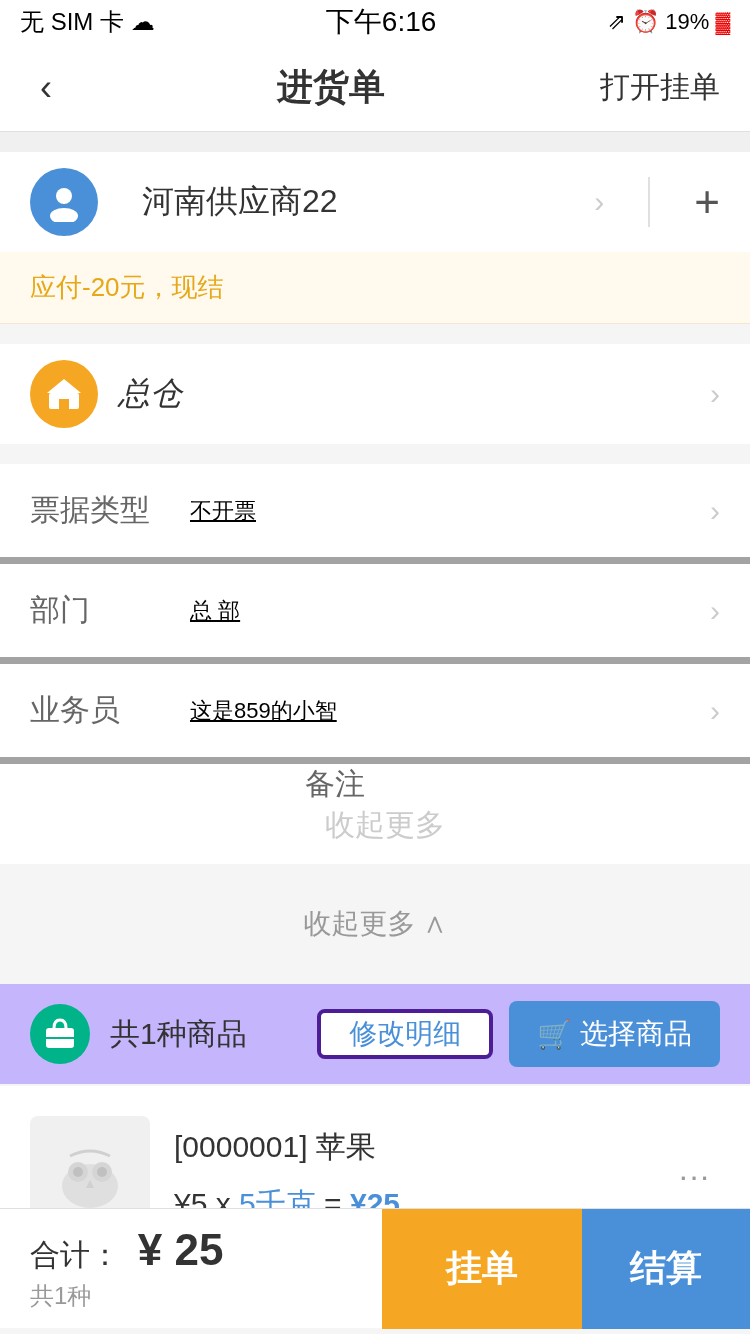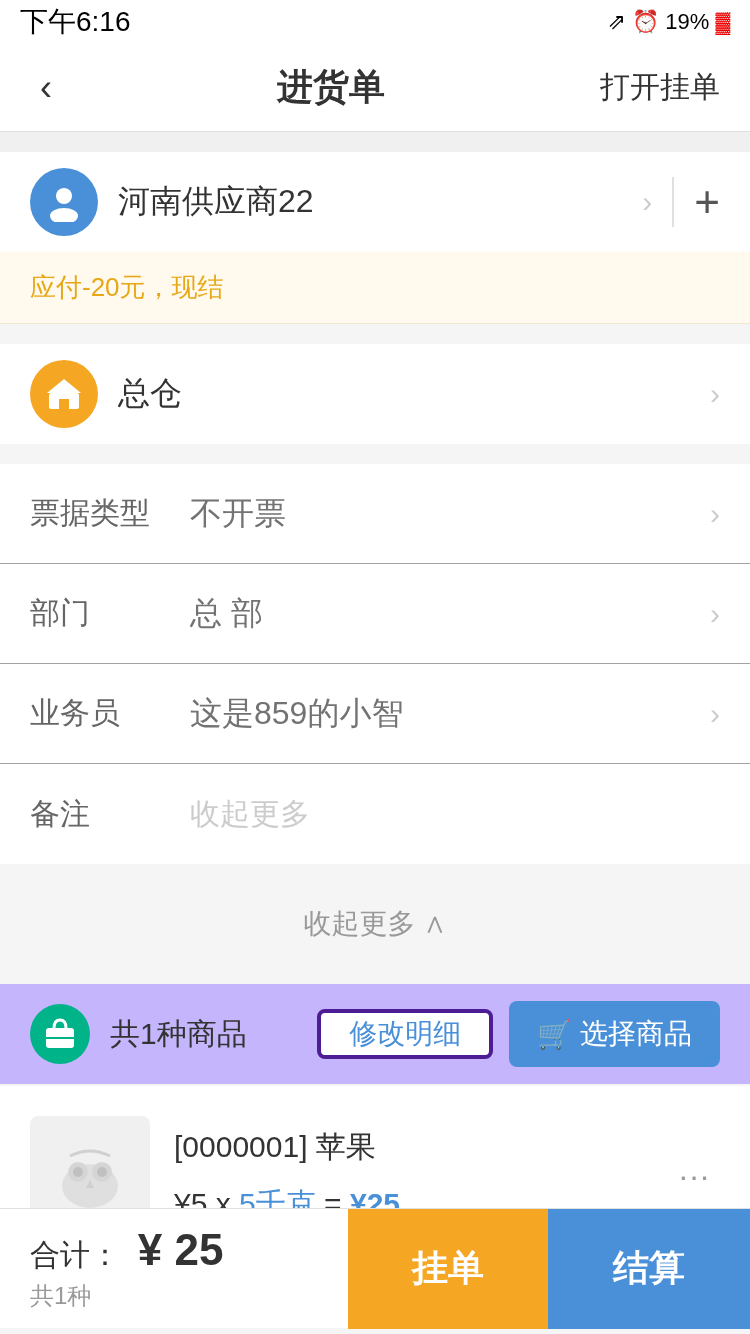--- a/index.html
+++ b/index.html
@@ -64,20 +64,21 @@
       background: #f0f0f0;
     }
 
     
     .supplier-section {
       background: #fff;
       display: flex;
       align-items: center;
       padding: 0 30px;
       height: 100px;
+      gap: 24px;
     }
     .supplier-avatar {
       width: 68px;
       height: 68px;
       background: #4a90d9;
       border-radius: 50%;
       display: flex;
       align-items: center;
       justify-content: center;
       margin-right: 20px;
@@ -132,50 +133,52 @@
       display: flex;
       align-items: center;
       justify-content: center;
       margin-right: 20px;
       flex-shrink: 0;
     }
     .warehouse-name {
       flex: 1;
       font-size: 32px;
       color: #333;
+      font-style: italic;
     }
     .arrow-right {
       font-size: 30px;
       color: #ccc;
     }
 
     
     .form-section {
       background: #fff;
       margin-top: 20px;
     }
     .form-row {
       display: flex;
       align-items: center;
       padding: 0 30px;
       height: 100px;
-      border-bottom: 1px solid #a3a3a3;
-    }
-    .form-row:last-child { border-bottom: none; }
+      border-bottom: 7px solid #a3a3a3;
+    }
+    .form-row:last-child { border-bottom: none; flex-direction: column; }
     .form-label {
       font-size: 30px;
       color: #666;
       width: 140px;
       flex-shrink: 0;
     }
     .form-value {
       flex: 1;
-      font-size: 32px;
-      color: #737373;
+      font-size: 22px;
+      color: #000000;
       padding-left: 20px;
+      text-decoration: underline;
     }
     .form-placeholder {
       flex: 1;
       font-size: 30px;
       color: #ccc;
       padding-left: 20px;
     }
 
     
     .collapse-row {
@@ -320,21 +323,21 @@
       color: #fff;
       font-size: 36px;
       font-weight: 600;
       display: flex;
       align-items: center;
       justify-content: center;
       cursor: pointer;
       flex-shrink: 0;
     }
     .btn-checkout {
-      width: 202px;
+      width: 168px;
       height: 120px;
       background: #4a90d9;
       color: #fff;
       font-size: 36px;
       font-weight: 600;
       display: flex;
       align-items: center;
       justify-content: center;
       cursor: pointer;
       flex-shrink: 0;
@@ -344,20 +347,23 @@
     .owl-logo {
       width: 80px;
       height: 80px;
       opacity: 0.3;
     }
   </style>
 </head>
 <body>
 
 <div class="status-bar">
+  <div class="status-left">
+    <span>无 SIM 卡 ☁</span>
+  </div>
   <div class="status-center">下午6:16</div>
   <div class="status-right">
     <span>⇗</span>
     <span>⏰</span>
     <span>19%</span>
     <span style="color:#e00; font-size:20px;">▓</span>
   </div>
 </div>
 
 <div class="nav-bar">

